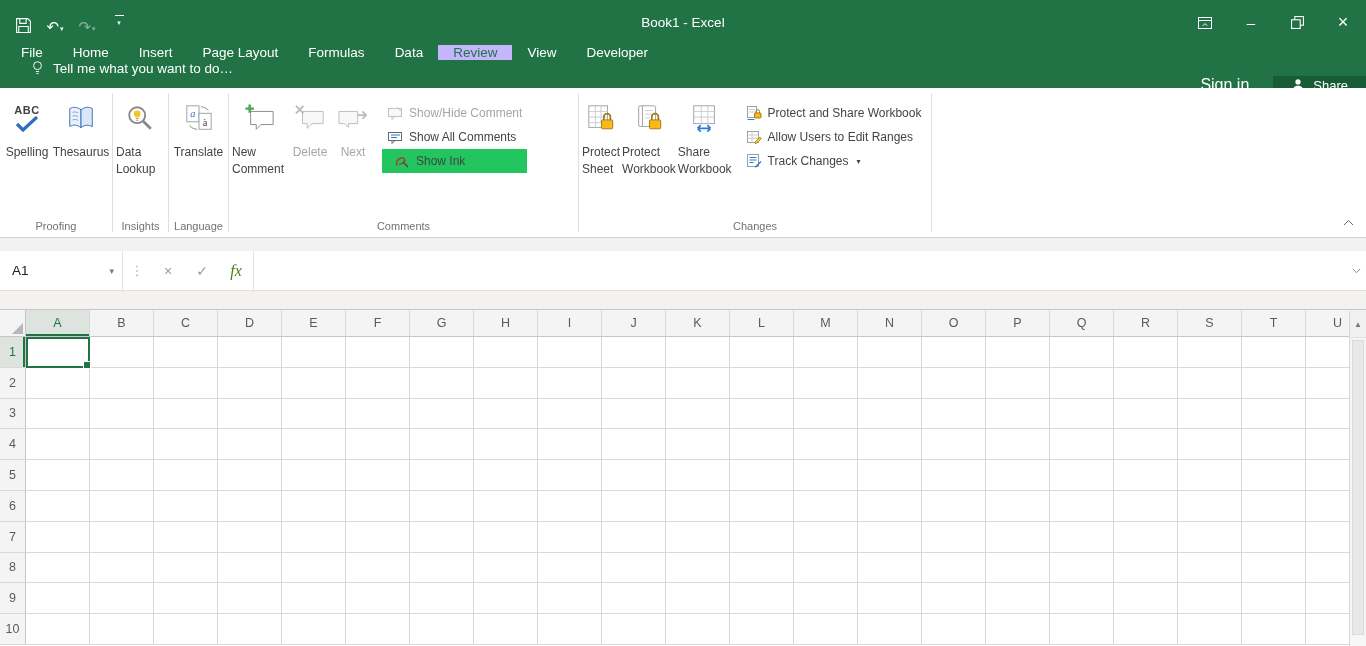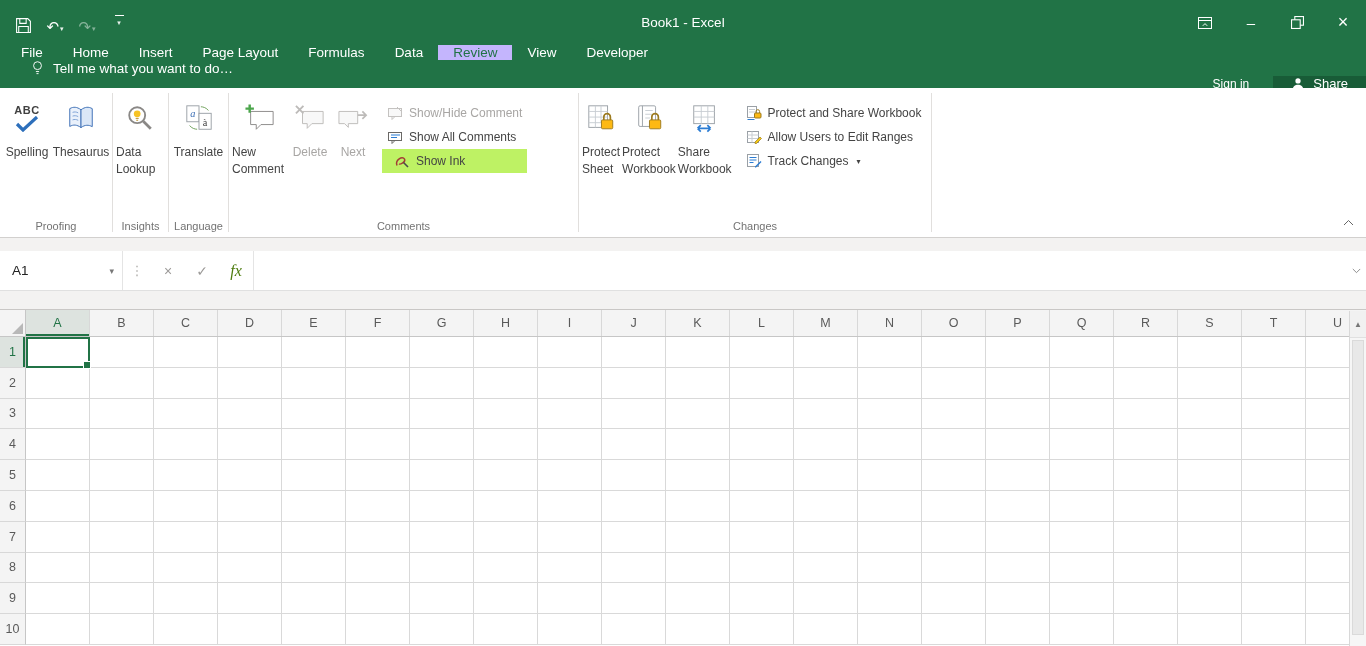--- a/index.html
+++ b/index.html
@@ -20,37 +20,37 @@
   .win-controls { margin-left:auto; display:flex; z-index:2; height:45px; }
   .win-btn { width:46px; height:45px; display:flex; align-items:center; justify-content:center; font-size:15px; }
 
   
   .tabrow { height:43px; background:#217346; display:flex; align-items:stretch; color:#fff;flex-direction:column; }
   .tabs { display:flex; padding-left:6px; }
   .tab { padding:0 15px; display:flex; align-items:center; font-size:13.5px; white-space:nowrap; }
   .tab.active { background:#c4b5fd; color:#217346; }
   .tellme { display:flex; align-items:center; gap:8px; margin-left:30px; font-size:13.5px; white-space:nowrap; }
   .tabrow-right { margin-left:auto; display:flex; align-items:stretch; }
-  .signin { display:flex; align-items:center; margin-right:24px; font-size:12px; }
+  .signin { display:flex; align-items:center; margin-right:24px; font-size:16px; }
   .share-btn { background:#185c37; display:flex; align-items:center; gap:8px; padding:0 18px; font-size:13px; }
 
   
   .ribbon { height:150px; background:#fff; border-bottom:1px solid #d2d0ce; display:flex; position:relative; }
   .rgroup { display:flex; flex-direction:column; }
   .rg-buttons { flex:1; display:flex; align-items:flex-start; padding:4px 2px 0 2px; }
   .rg-name { text-align:center; font-size:11px; color:#737373; padding:2px 0 5px; white-space:nowrap; }
   .rsep { width:1px; background:#e1dfdd; margin:5px 0; }
   .bigbtn { display:flex; flex-direction:column; align-items:center; padding:3px 1px; }
   .bicon { height:42px; display:flex; align-items:center; justify-content:center; margin-top:2px; }
   .blabel { font-size:12px; color:#444; line-height:1.4; margin-top:5px; }
   .bigbtn.disabled .blabel { color:#a8a6a4; }
   .smallstack { display:flex; flex-direction:column; padding:9px 6px 0 8px; }
   .smallbtn { display:flex; align-items:center; gap:6px; font-size:12px; color:#444; padding:2px 5px; height:24px; white-space:nowrap; }
   .smallbtn.disabled { color:#a8a6a4; }
-  .smallbtn.pressed { background:#bef264;padding-left:12px; }
+  .smallbtn.pressed { background:#22c55e;padding-left:12px; }
   .sicon { width:16px; height:16px; flex:0 0 16px; }
   .dd9 { font-size:8px; color:#444; margin-left:2px; }
   .collapse-btn { position:absolute; right:12px; bottom:7px; }
   .spelling-ic { display:flex; flex-direction:column; align-items:center; line-height:1; }
   .abc-txt { font-size:11px; font-weight:bold; color:#404040; letter-spacing:.5px; }
 
   
   .strip1 { height:13px; background:#f3f2f1; }
   .formulabar { height:40px; background:#fff; border-bottom:1px solid #e0e0e0; display:flex; align-items:stretch; }
   .namebox { width:123px; display:flex; align-items:center; padding-left:12px; font-size:13.5px; color:#222; border-right:1px solid #e4e4e4; }

